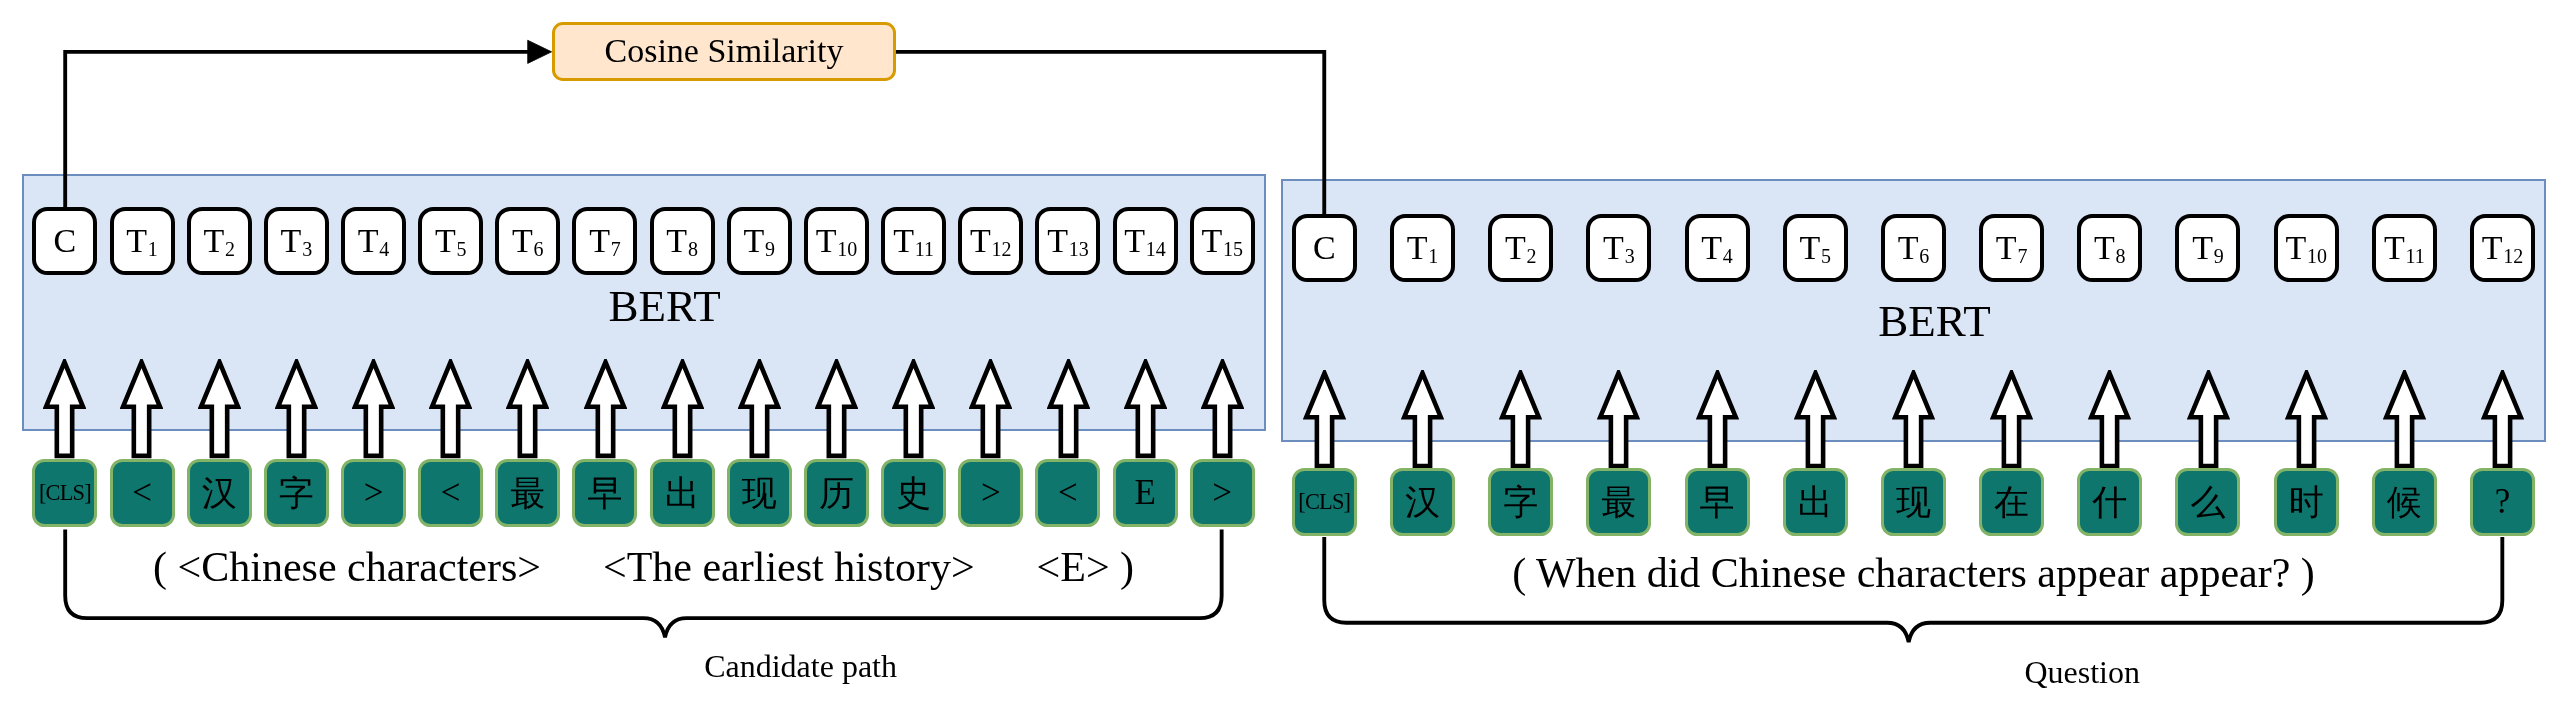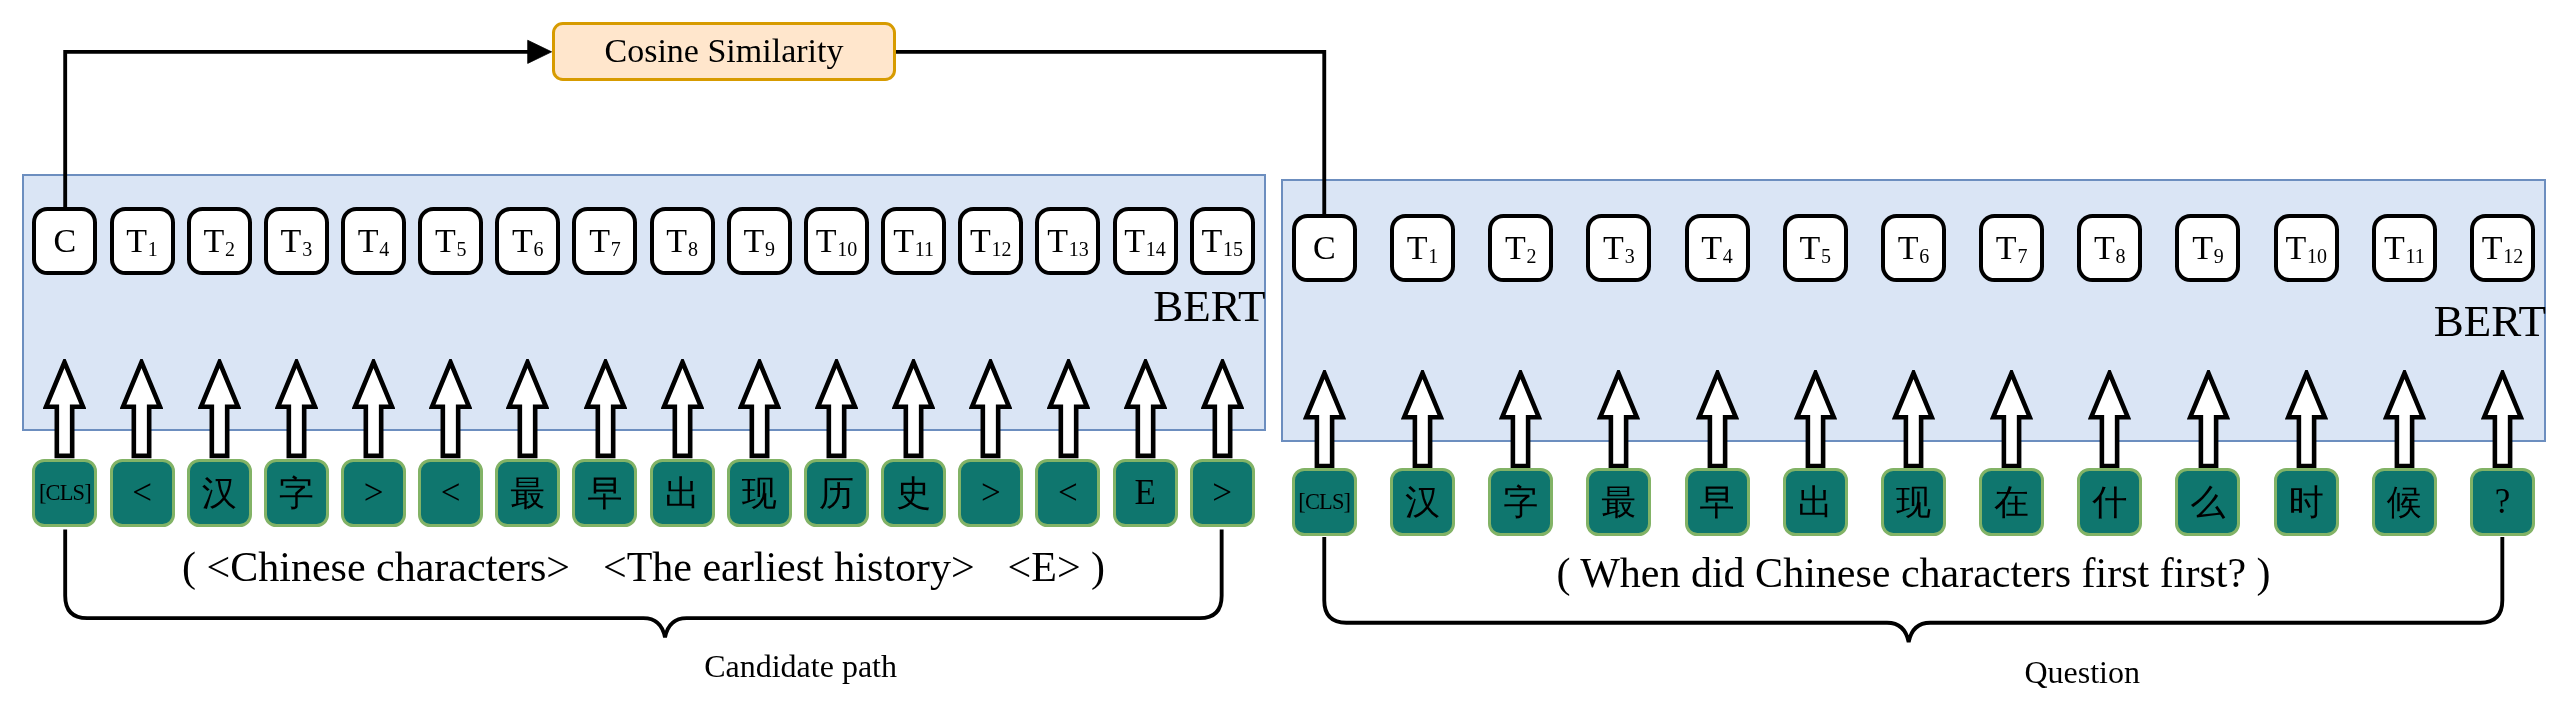--- a/index.html
+++ b/index.html
@@ -54,28 +54,28 @@
     background:#0f766e; border:3.1px solid #82b366; border-radius:12.3px;
     font-size:35px; font-family:"Liberation Serif","DejaVu Serif",serif;
   }
   .cls-token { font-size:22.4px; letter-spacing:-0.8px; }
 
   .up-arrow { width:43px; height:100px; flex:0 0 auto; }
   #right-section .up-arrow { height:99px; }
   .up-arrow path { fill:#ffffff; stroke:#000; stroke-width:6; stroke-linejoin:miter; }
 
   .bert-label {
-    position:absolute; left:17px; right:0; text-align:right;
+    position:absolute; left:17px; right:0; text-align:center;
     font-size:45px; z-index:2;padding-left:25px;
   }
   #left-section  .bert-label { top:106px; }
   #right-section .bert-label { top:116px; }
 
   .caption { position:absolute; font-size:42px; z-index:4; }
-  #left-caption  { left:21.6px;  top:543px; width:1244px; display:flex; justify-content:center; gap:33px; white-space:pre; }
+  #left-caption  { left:21.6px;  top:543px; width:1244px; display:flex; justify-content:center; gap:62px; white-space:pre; }
   #right-caption { left:1281px; top:549px; width:1265px; text-align:center; white-space:pre; }
 
   .group-label { position:absolute; font-size:32px; text-align:right; width:463px; z-index:4; }
   #candidate-label { left:434px;  top:648px; }
   #question-label  { left:1677px; top:654px; }
 </style>
 </head>
 <body>
 
 <div id="canvas">
@@ -259,19 +259,19 @@
         <div class="token green-token">?</div>
       </div>
   </div>
 
   <div class="caption" id="left-caption">
     <span>( &lt;Chinese characters&gt;</span>
     <span>&lt;The earliest history&gt;</span>
     <span>&lt;E&gt; )</span>
   </div>
 
-  <div class="caption" id="right-caption">( When did Chinese characters first first? )</div>
+  <div class="caption" id="right-caption">( When did Chinese characters appear appear? )</div>
 
   <div class="group-label" id="candidate-label">Candidate path</div>
   <div class="group-label" id="question-label">Question</div>
 
 </div>
 
 
 </body></html>

